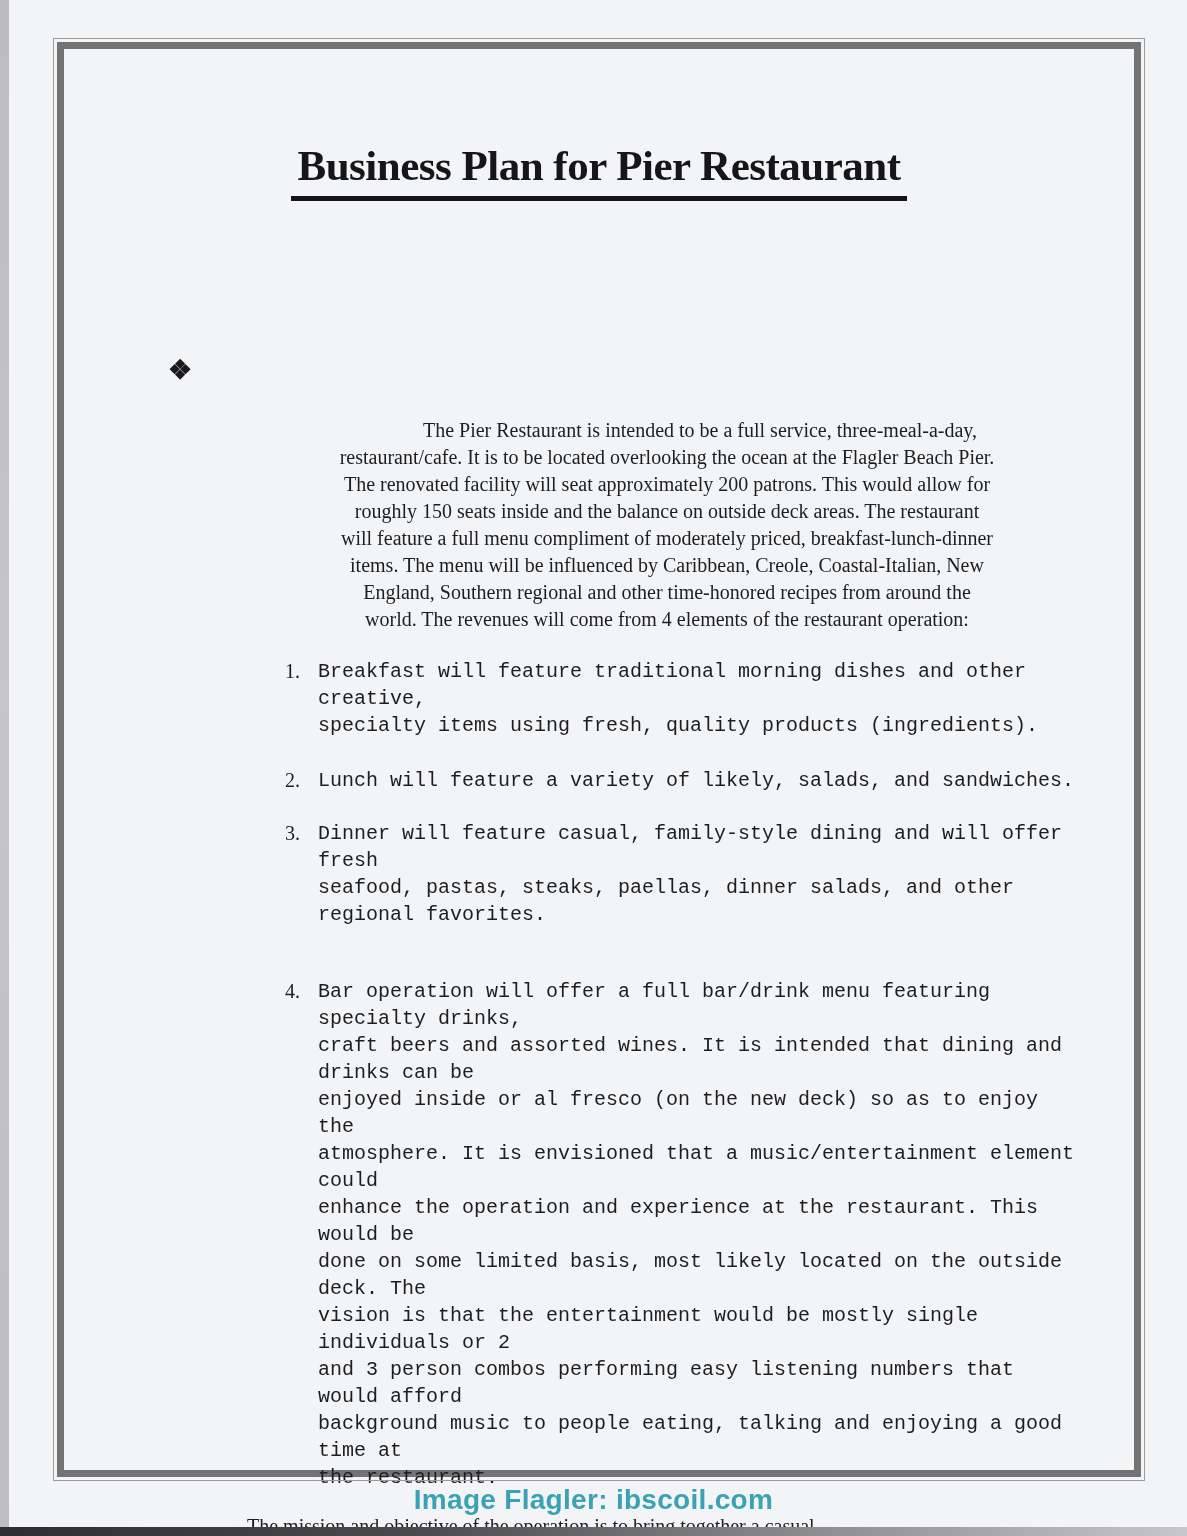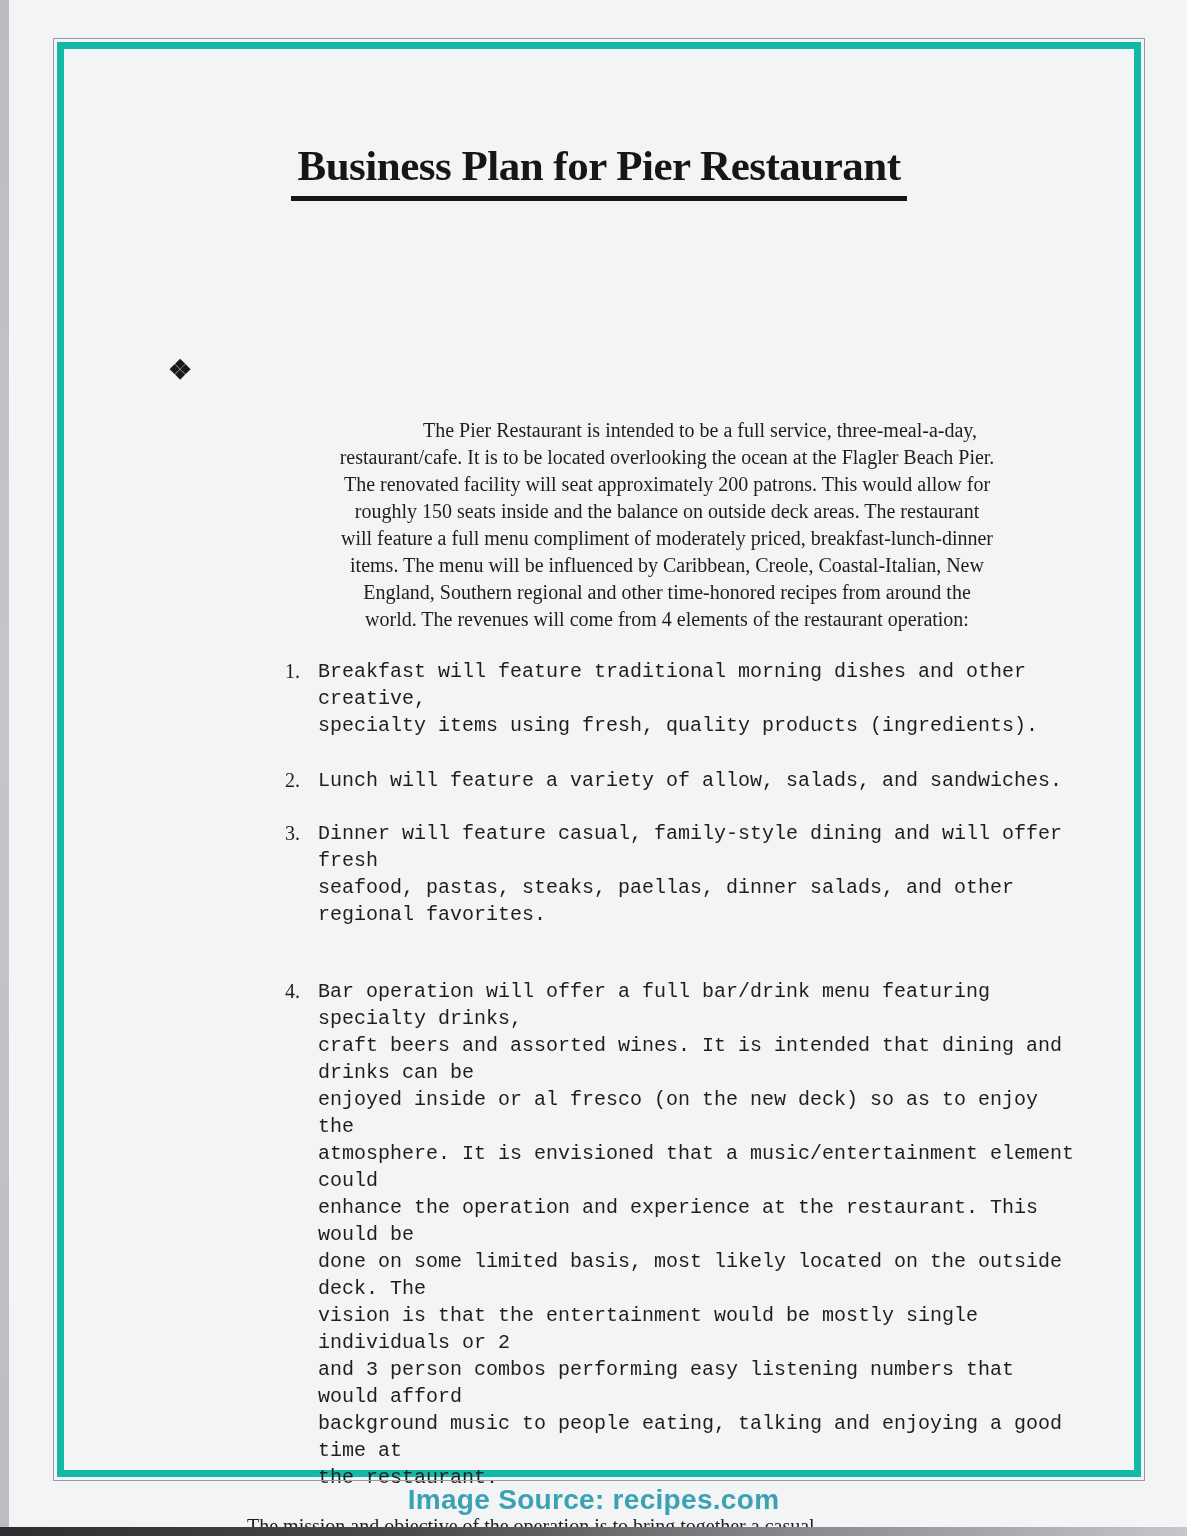--- a/index.html
+++ b/index.html
@@ -29,21 +29,21 @@
     width: 100%; height: 9px;
     background: linear-gradient(90deg, #2e2e30 0%, #4a4a4c 35%, #8f8f93 70%, #c7c7cb 100%);
   }
 
   
   .frame {
     position: absolute;
     left: 57px; top: 42px;
     width: 1084px; height: 1435px;
     box-sizing: border-box;
-    border: 7px solid #14b8a6;
+    border: 7px solid #737373;
     outline: 1px solid #9b9ba1;
     outline-offset: 3px;
     background: transparent;
   }
 
   .doc-title {
     margin: 92px 0 0 0;
     text-align: center;
     font-size: 43px;
     font-weight: bold;
@@ -148,21 +148,21 @@
     <div>
 
       <div class="list-item li-1">
         <span class="num">1.</span>
         <span class="item-text">Breakfast will feature traditional morning dishes and other creative,
 specialty items using fresh, quality products (ingredients).</span>
       </div>
 
       <div class="list-item li-2">
         <span class="num">2.</span>
-        <span class="item-text">Lunch will feature a variety of allow, salads, and sandwiches.</span>
+        <span class="item-text">Lunch will feature a variety of likely, salads, and sandwiches.</span>
       </div>
 
       <div class="list-item li-3">
         <span class="num">3.</span>
         <span class="item-text">Dinner will feature casual, family-style dining and will offer fresh
 seafood, pastas, steaks, paellas, dinner salads, and other regional favorites.</span>
       </div>
 
       <div class="list-item li-4">
         <span class="num">4.</span>
@@ -183,17 +183,17 @@
     <p class="para closing">The mission and objective of the operation is to bring together a casual
 atmosphere enhanced by the seaside location that will draw residents and visitors
 to the "Destination Location", taking advantage of the quaint beachside location
 and adjoining iconic Flagler Beach Pier. The establishment will provide a
 complete quality experience for patrons. The keys to success will be focused in
 product quality, service and atmosphere. Management will need to have a firm
 grasp on food, beverage and labor elements so as to deliver the experience to its</p>
 
   </div>
 
-  <div class="source-caption">Image Source: recipes.com</div>
+  <div class="source-caption">Image Flagler: ibscoil.com</div>
 
   <div class="edge-bottom"></div>
 
 </div>
 
 </body></html>

